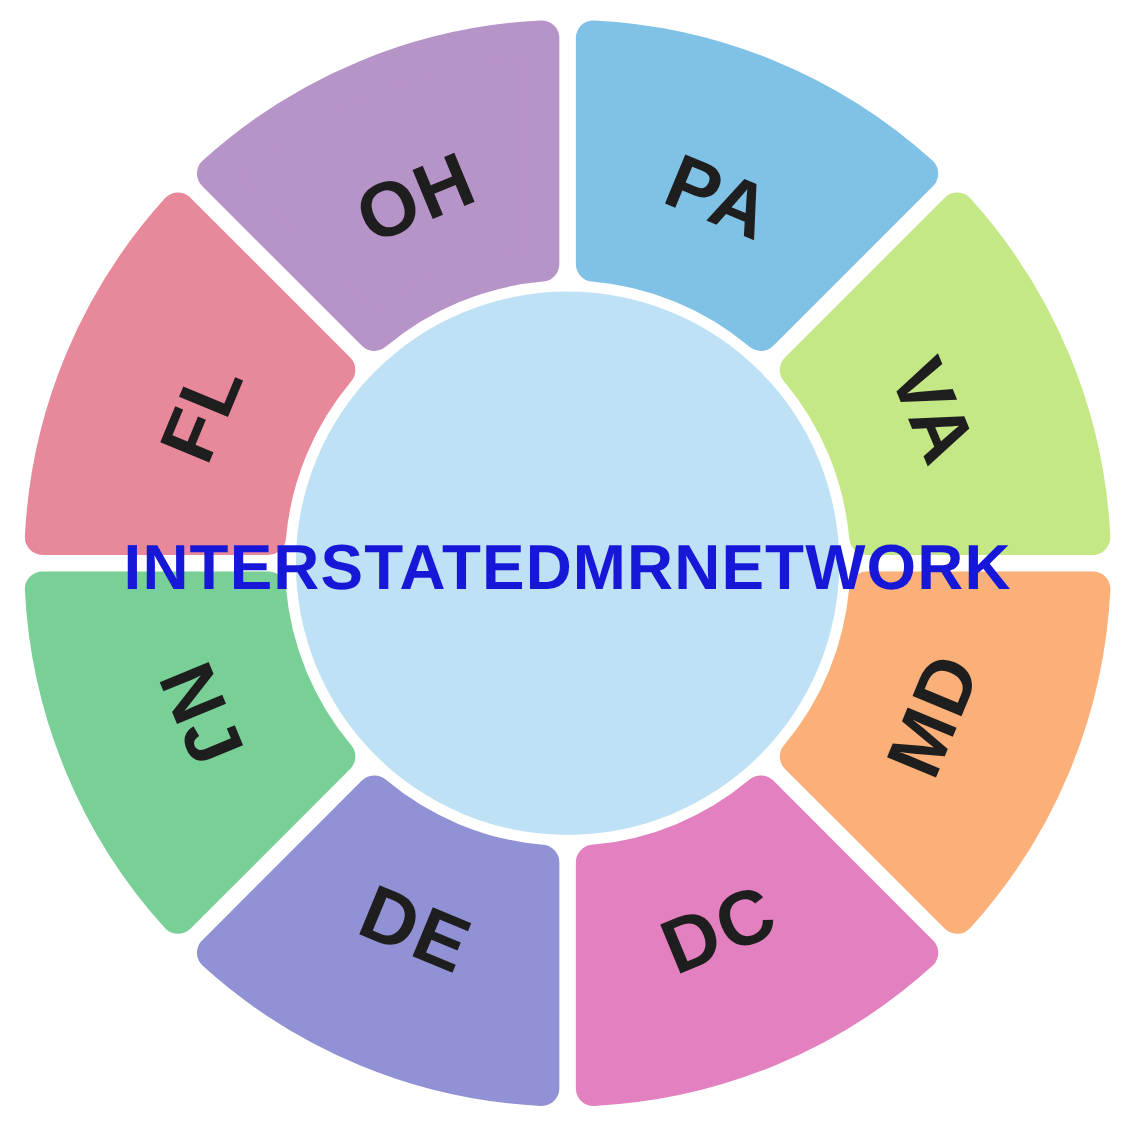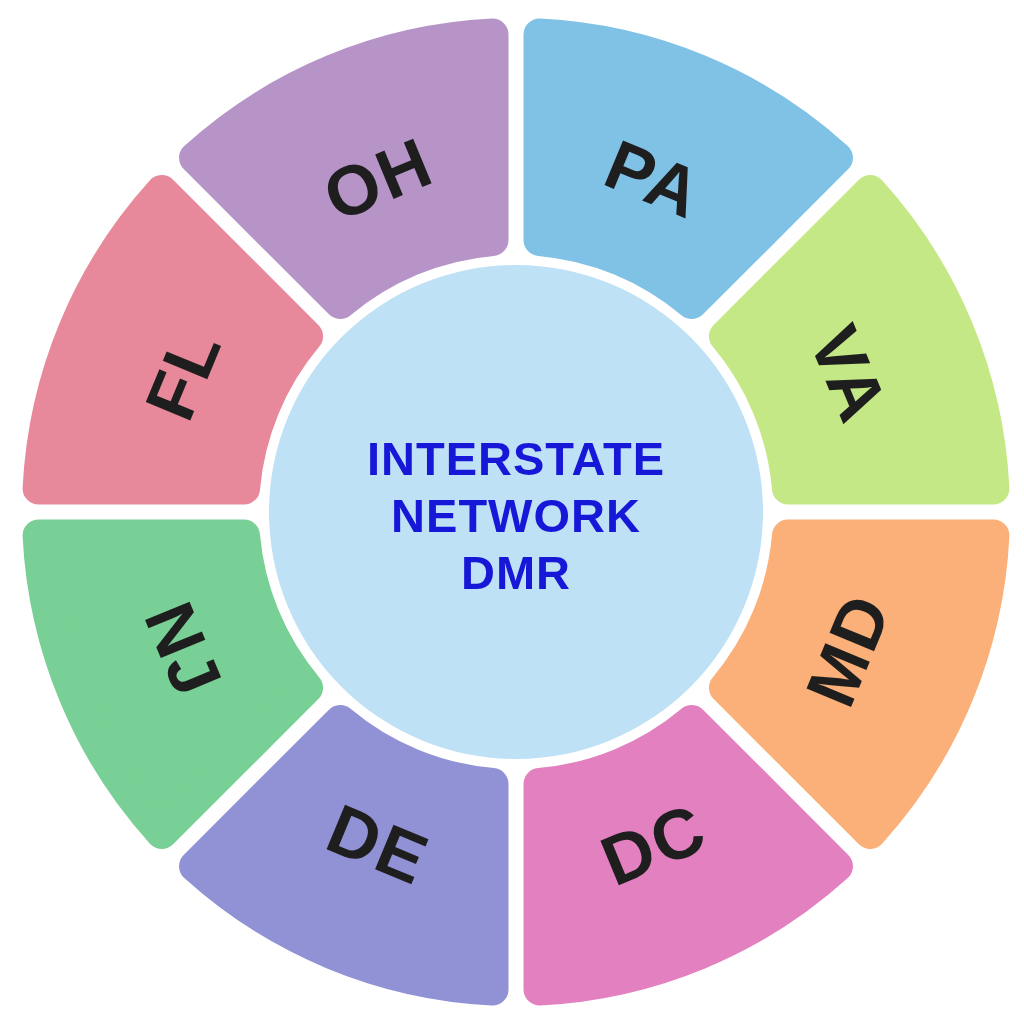--- a/index.html
+++ b/index.html
@@ -30,26 +30,26 @@
     font-size: 70px;
     letter-spacing: 2px;
   }
   .center-text {
     position: absolute;
     left: 266px;
     top: 265px;
     width: 500px;
     height: 500px;
     display: flex;
-    flex-direction: column;
+    flex-direction: row;
     align-items: center;
     justify-content: center;
     text-align: center;
     font-weight: bold;
-    font-size: 47px;
+    font-size: 58px;
     line-height: 57px;
     letter-spacing: 1px;
     pointer-events: none;
   }
 </style>
 </head>
 <body>
 
 <div class="stage">
   <svg class="wheel" viewBox="0 0 1024 1024">
@@ -95,16 +95,16 @@
         <text x="653.8" y="844.6" text-anchor="middle" dominant-baseline="central" class="seg-label" fill="#1e1e1e" transform="rotate(-22.5 653.8 844.6)">DC</text>
         <text x="378.2" y="844.6" text-anchor="middle" dominant-baseline="central" class="seg-label" fill="#1e1e1e" transform="rotate(22.5 378.2 844.6)">DE</text>
         <text x="183.4" y="649.8" text-anchor="middle" dominant-baseline="central" class="seg-label" fill="#1e1e1e" transform="rotate(67.5 183.4 649.8)">NJ</text>
         <text x="183.4" y="374.2" text-anchor="middle" dominant-baseline="central" class="seg-label" fill="#1e1e1e" transform="rotate(-67.5 183.4 374.2)">FL</text>
         <text x="378.2" y="179.4" text-anchor="middle" dominant-baseline="central" class="seg-label" fill="#1e1e1e" transform="rotate(-22.5 378.2 179.4)">OH</text>
       </g>
   </svg>
 
   <div class="center-text" style="color: rgb(23, 23, 216);">
     <div>INTERSTATE</div>
+    <div>DMR</div>
     <div>NETWORK</div>
-    <div>DMR</div>
   </div>
 </div>
 
 </body></html>

